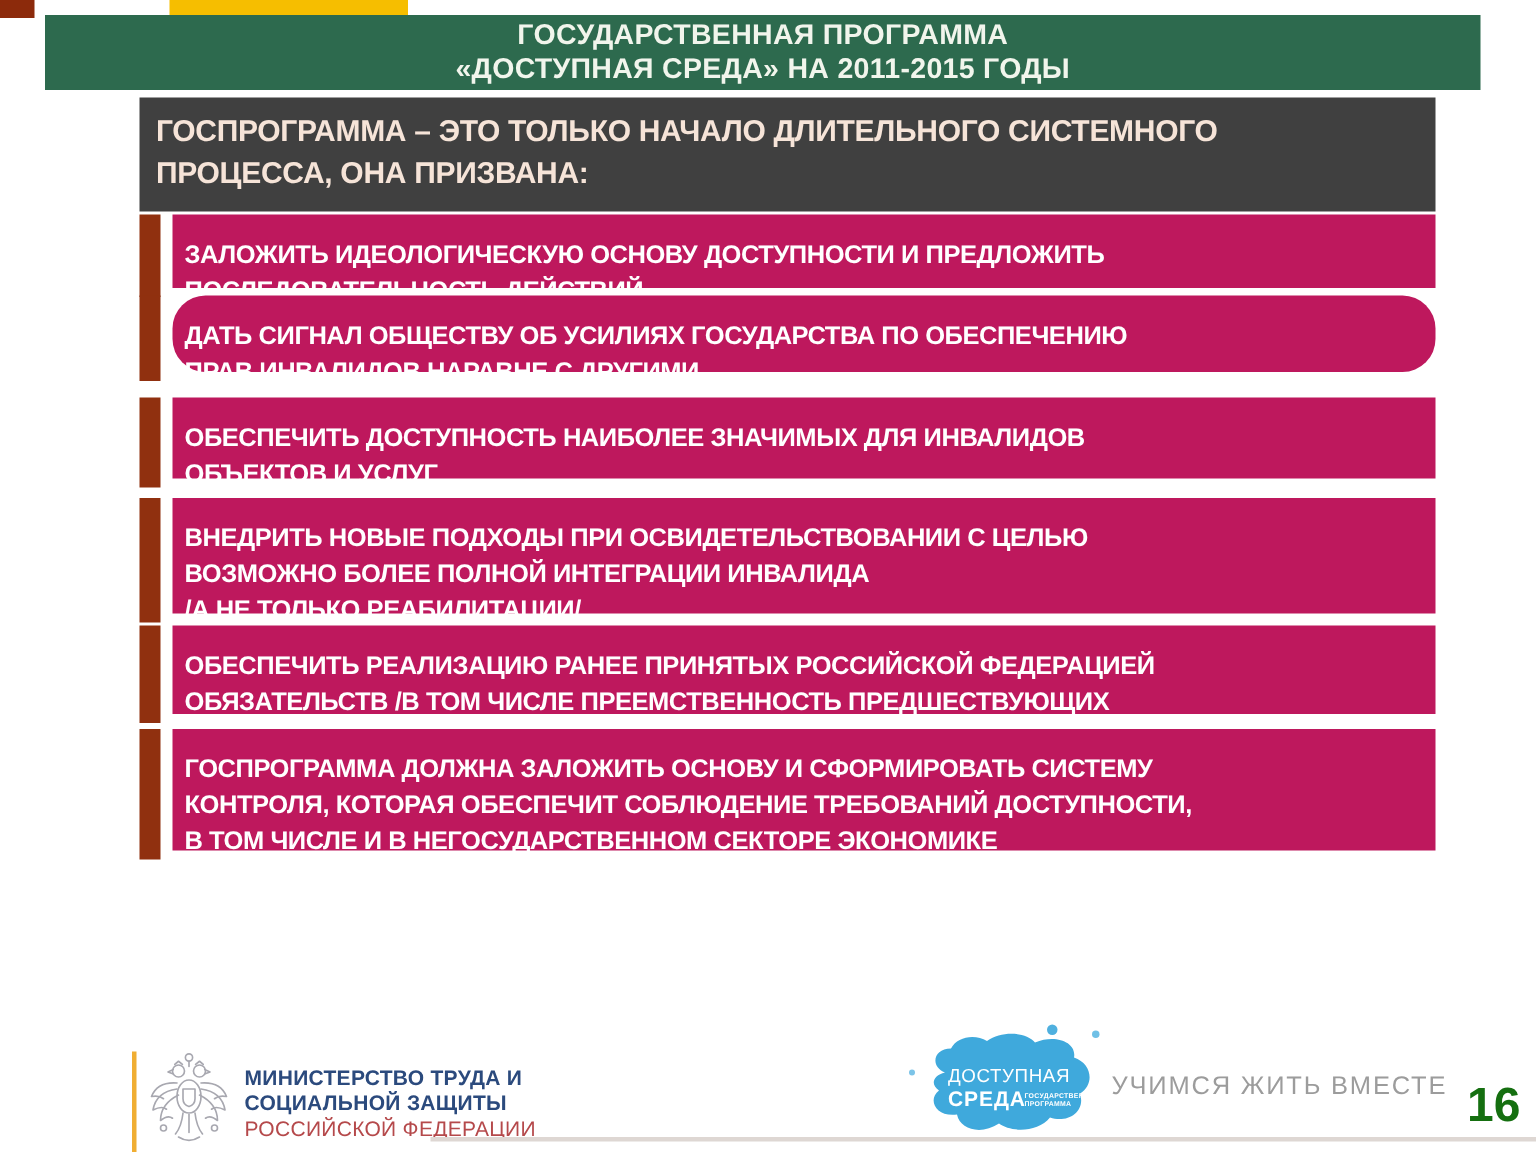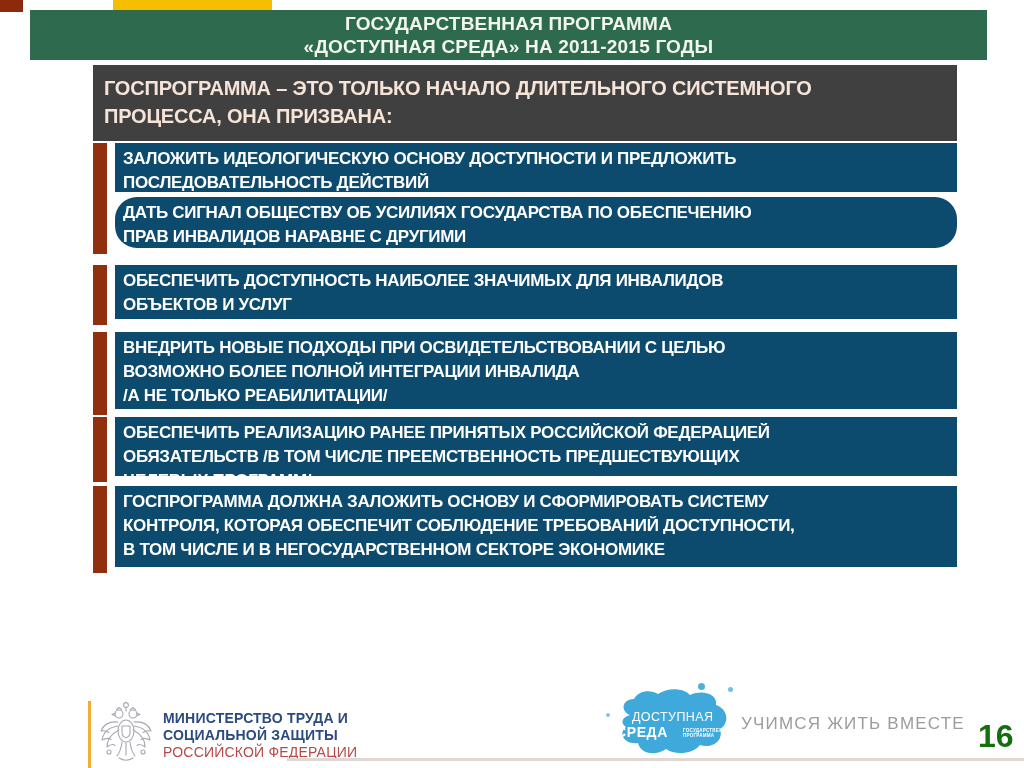--- a/index.html
+++ b/index.html
@@ -30,22 +30,22 @@
     background:#404040; box-sizing:border-box;
     padding:9px 12px 16px 11px;
   }
   .lead .lead-text {
     color:#F6E4D8; font-size:20px; font-weight:bold; line-height:28px; letter-spacing:-0.2px;
   }
 
   
   .items { position:absolute; left:115px; top:143px; width:842px; }
   .item {
-    position:relative; background:#0c4a6e; box-sizing:border-box;
-    padding:4px 10px 0 8px;
+    position:relative; background:#be185d; box-sizing:border-box;
+    padding:15px 10px 0 8px;
     color:#ffffff; font-size:17px; font-weight:bold; line-height:24px; letter-spacing:-0.3px;
   }
   .item .tab {
     position:absolute; left:-22px; top:0; width:14px; height:calc(100% + 6px);
     background:#90300F;
   }
   .i1 { height:49px; margin-bottom:5px; }
   .i2 { height:78px; margin-bottom:6px; }
   .i3 { height:51px; margin-bottom:17px;border-radius:22px; }
   .i4 { height:54px; margin-bottom:13px; }
@@ -61,21 +61,21 @@
   .ministry .m3 { font-size:14px; font-weight:normal; color:#B5494B; letter-spacing:0.2px; }
 
   .blob-wrap { position:absolute; left:612px; top:687px; width:130px; height:76px; }
   .blob-wrap svg.blob { position:absolute; left:0; top:0; }
   .dot { position:absolute; border-radius:50%; }
   .dot-b1 { left:86px; top:-4px; width:7px; height:7px; background:#4FB0DF; }
   .dot-b2 { left:116px; top:0px;  width:5px; height:5px; background:#6FC0E6; }
   .dot-b3 { left:-6px; top:26px; width:4px; height:4px; background:#7CC4E8; }
   .dot-white { left:114px; top:34px; width:9px; height:9px; background:#ffffff; }
   .blob-name1 { position:absolute; left:20px; top:23px; color:#fff; font-weight:normal; font-size:12.5px; letter-spacing:0.4px; }
-  .blob-name2 { position:absolute; left:4px; top:37px; color:#fff; font-weight:bold; font-size:14px; letter-spacing:0.6px; }
+  .blob-name2 { position:absolute; left:20px; top:37px; color:#fff; font-weight:bold; font-size:14px; letter-spacing:0.6px; }
   .blob-sub   { position:absolute; left:71px; top:41px; color:#fff; font-size:4.6px; line-height:5px; font-weight:bold; white-space:pre-line; letter-spacing:0.2px; }
 
   .slogan  { position:absolute; left:741px; top:714px; font-size:17px; color:#9C9C9C; letter-spacing:1.2px; }
   .website { position:absolute; left:780px; top:738px; width:147px; text-align:center; font-size:17px; color:#ABABAB; letter-spacing:0.4px;margin-top:47px; }
   .page-num { position:absolute; left:978px; top:718px; font-size:32px; font-weight:bold; color:#156F10; }
   .bottom-line { position:absolute; left:287px; top:758px; width:737px; height:3px; background:#DED7D3; }
 </style>
 </head>
 <body>
 

